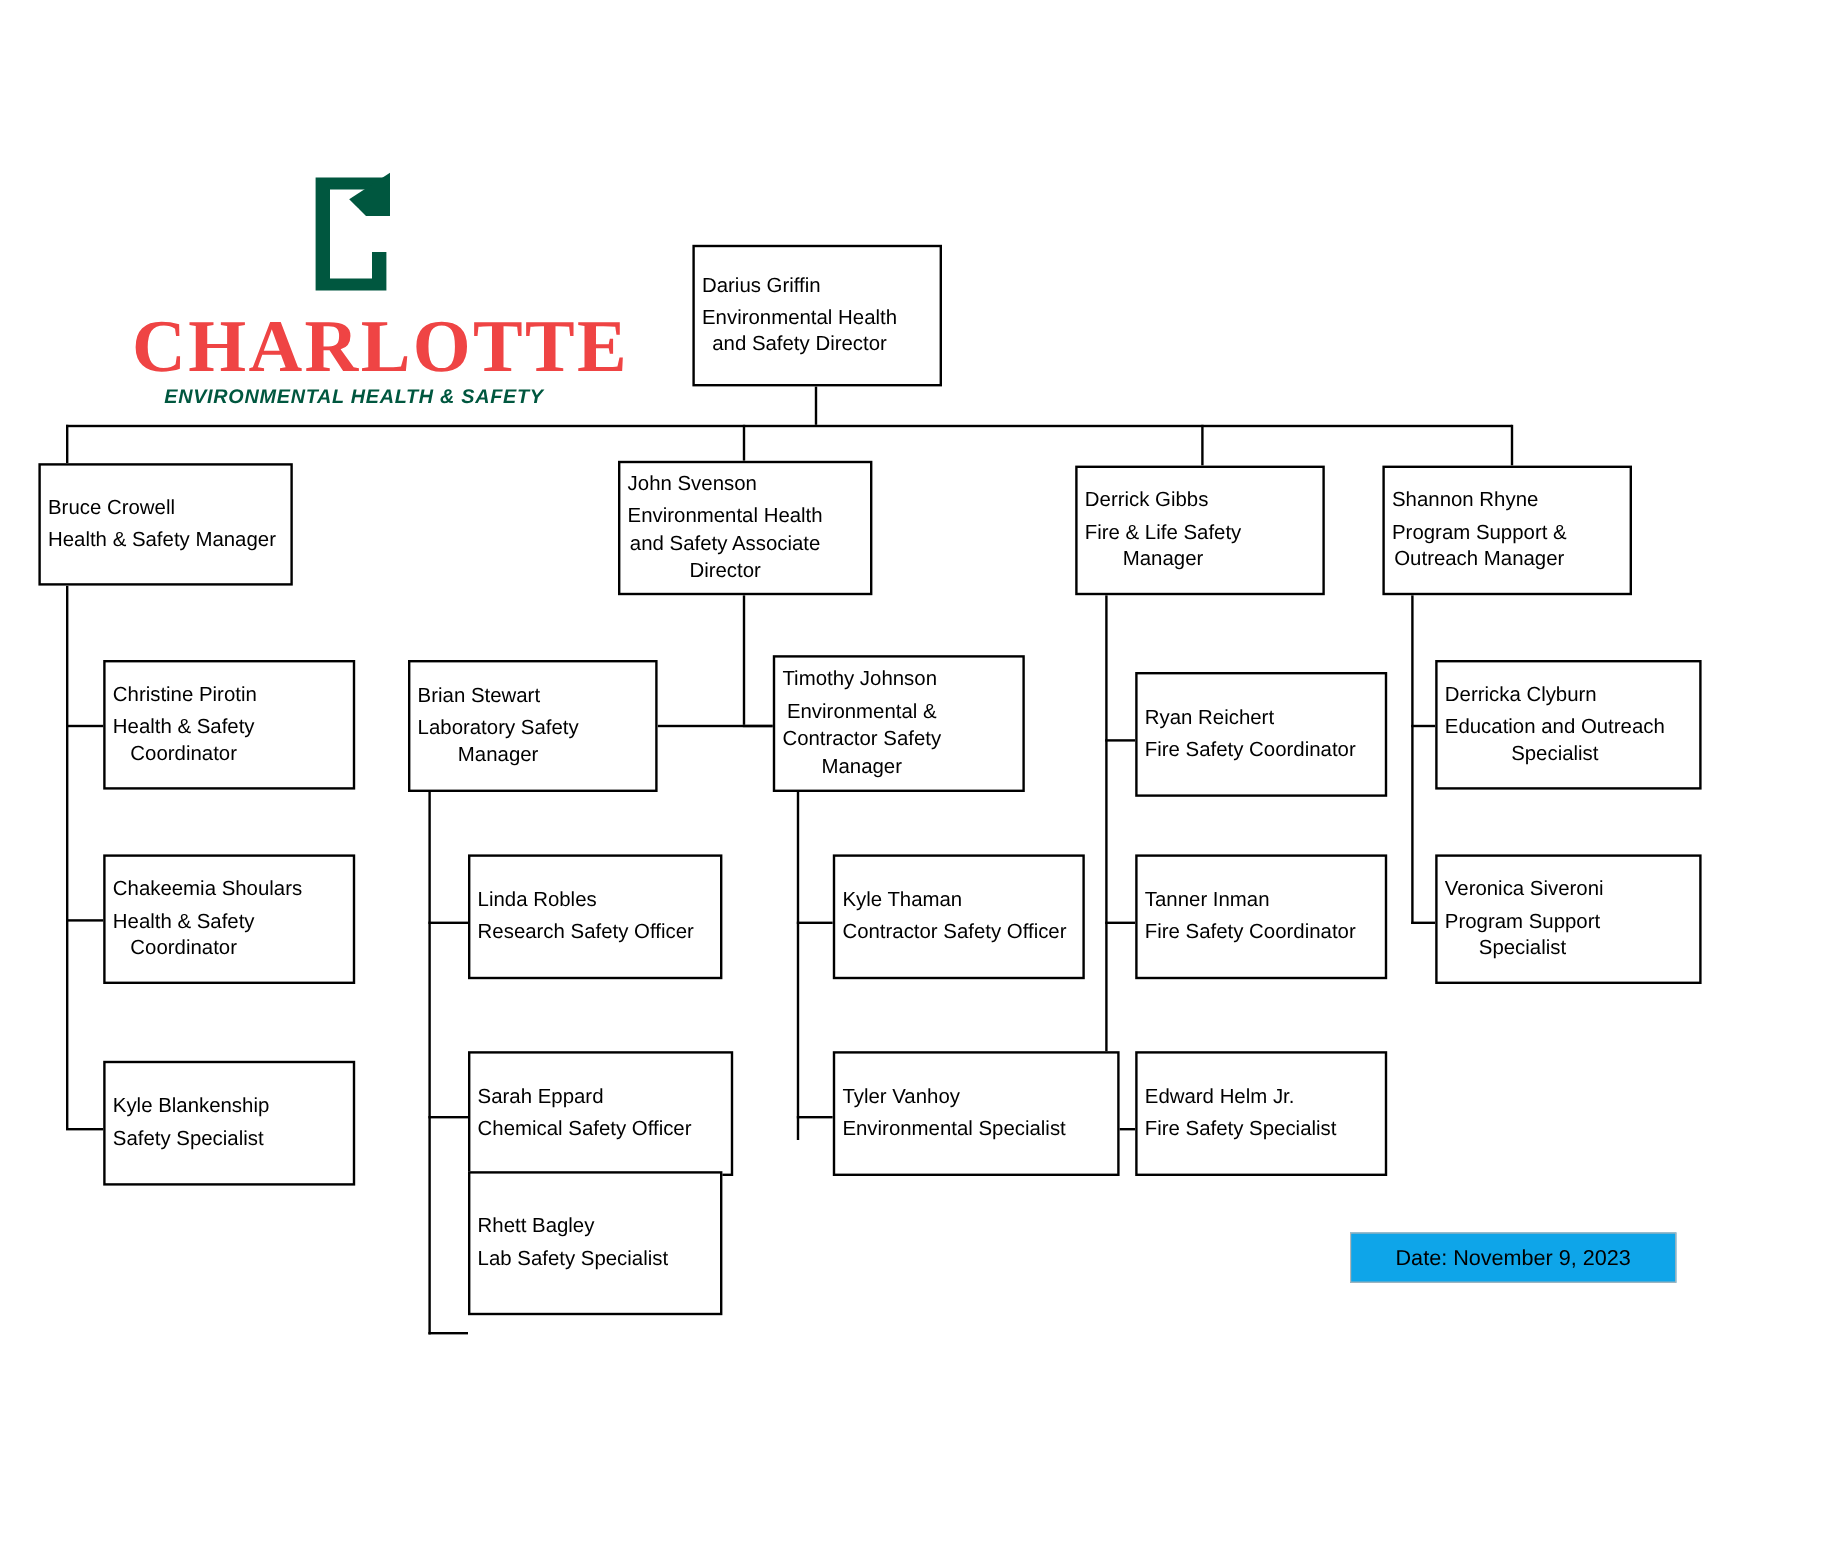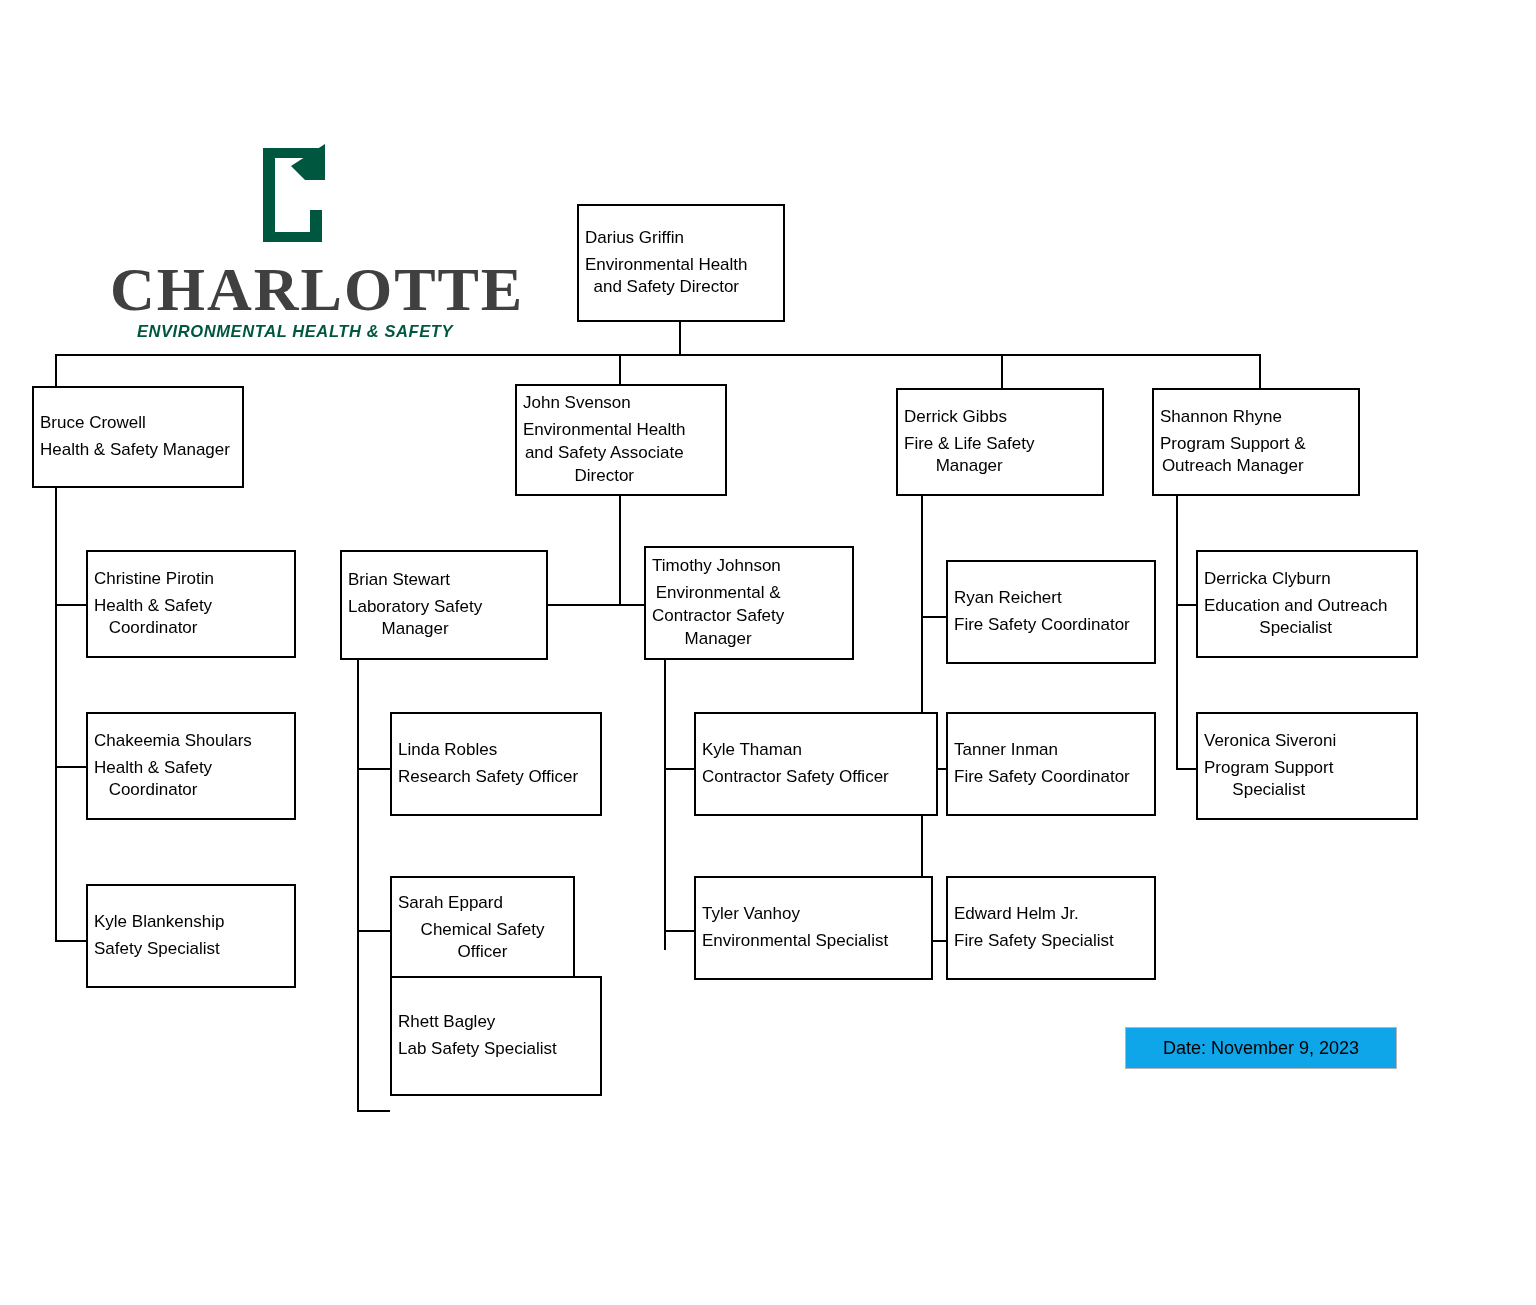--- a/index.html
+++ b/index.html
@@ -65,21 +65,21 @@
     top: 0px;
     width: 75px;
     height: 110px;
   }
   #logo .wordmark {
     position: absolute;
     left: 0;
     top: 118px;
     width: 370px;
     text-align: center;
-    color: #404040;
+    color: #ef4444;
     font-family: "Liberation Serif", serif;
     font-size: 62px;
     font-weight: bold;
     letter-spacing: 2px;
     line-height: 1;
   }
   #logo .tagline {
     position: absolute;
     left: 0;
     top: 182px;
@@ -213,38 +213,38 @@
     <div class="name">Brian Stewart</div>
     <div class="title">Laboratory Safety
 Manager</div>
   </div>
 
   <div class="node" style="left:390px; top:712px; width:212px; height:104px;">
     <div class="name">Linda Robles</div>
     <div class="title">Research Safety Officer</div>
   </div>
 
-  <div class="node" style="left:390px; top:876px; width:185px; height:104px;">
+  <div class="node" style="left:390px; top:876px; width:221px; height:104px;">
     <div class="name">Sarah Eppard</div>
     <div class="title">Chemical Safety Officer</div>
   </div>
 
   <div class="node" style="left:390px; top:976px; width:212px; height:120px;">
     <div class="name">Rhett Bagley</div>
     <div class="title">Lab Safety Specialist</div>
   </div>
 
   <div class="node" style="left:644px; top:546px; width:210px; height:114px;">
     <div class="name">Timothy Johnson</div>
     <div class="title">Environmental &amp;
 Contractor Safety
 Manager</div>
   </div>
 
-  <div class="node" style="left:694px; top:712px; width:244px; height:104px;">
+  <div class="node" style="left:694px; top:712px; width:210px; height:104px;">
     <div class="name">Kyle Thaman</div>
     <div class="title">Contractor Safety Officer</div>
   </div>
 
   <div class="node" style="left:694px; top:876px; width:239px; height:104px;">
     <div class="name">Tyler Vanhoy</div>
     <div class="title">Environmental Specialist</div>
   </div>
 
   <div class="node" style="left:946px; top:560px; width:210px; height:104px;">

